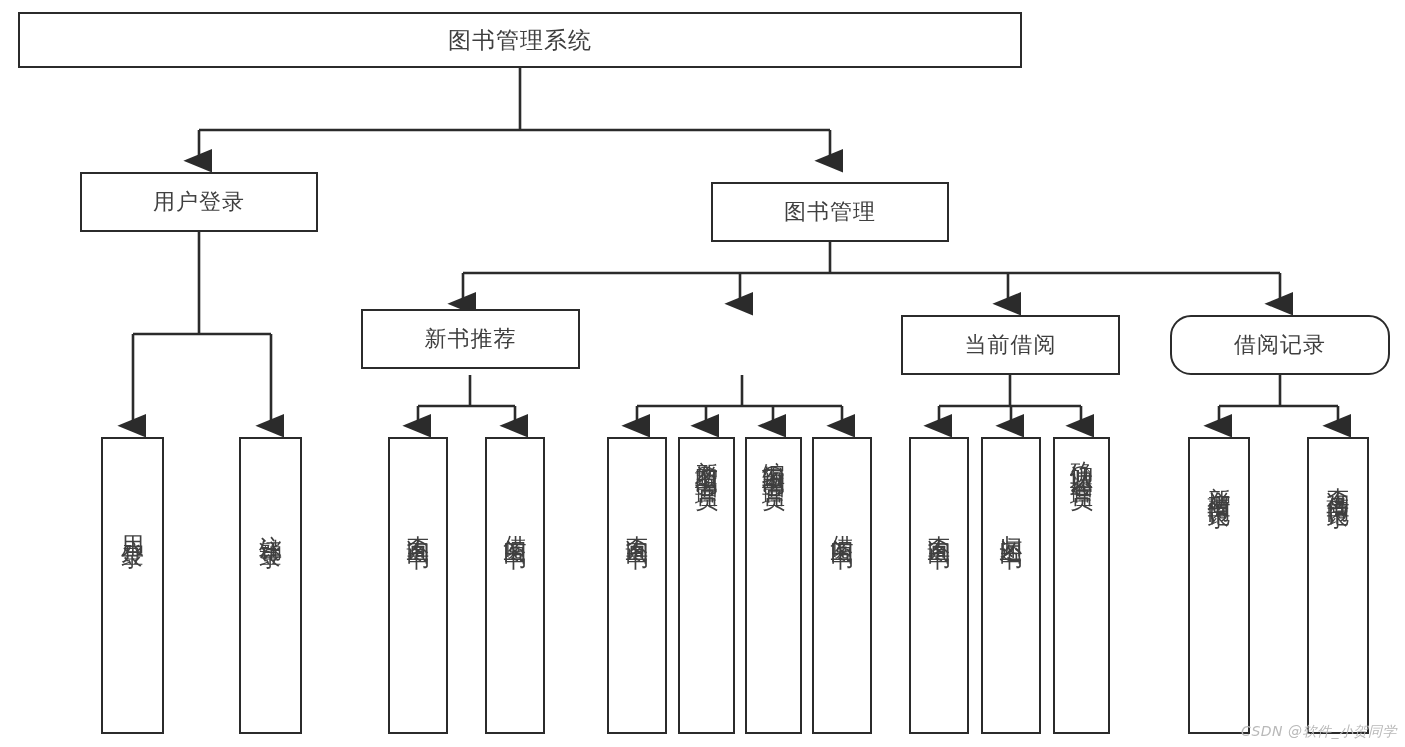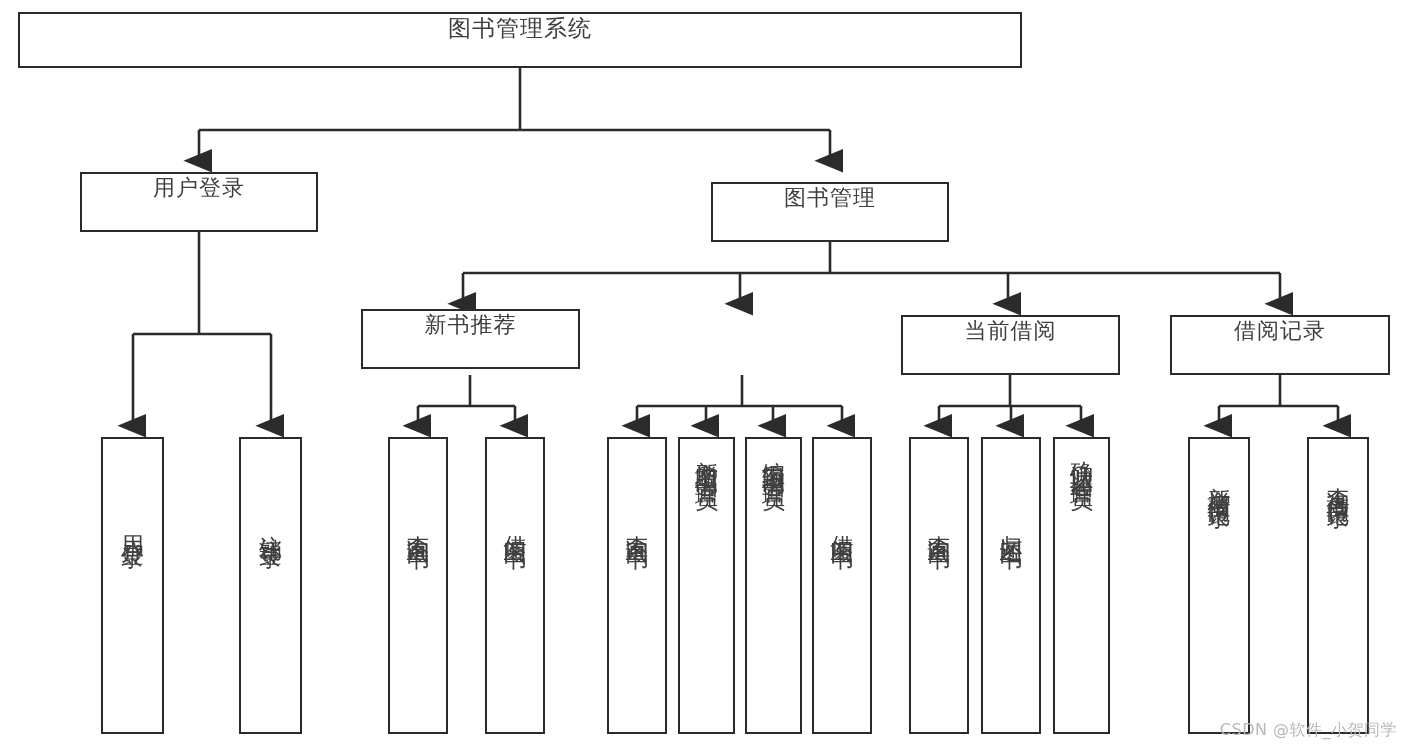--- a/index.html
+++ b/index.html
@@ -25,20 +25,21 @@
     width: 1405px;
     height: 747px;
     pointer-events: none;
   }
   .node {
     position: absolute;
     box-sizing: border-box;
     background: #ffffff;
     border: 2px solid #2b2b2b;
     display: flex;
+    align-items: center;
     justify-content: center;
     color: #3a3a3a;
     z-index: 2;
   }
   .node .label {
     display: block;
     text-align: center;
     line-height: 1.25;
     color: #3f3f3f;
   }
@@ -71,25 +72,26 @@
   .node.v.align-mid .label {
     margin-top: 78px;
   }
   .node.v.align-mid3 .label {
     margin-top: 30px;
   }
   .watermark {
     position: absolute;
     right: 8px;
     bottom: 6px;
-    font-size: 16px;
+    font-size: 14px;
     color: #b9b9b9;
     letter-spacing: 0.5px;
     z-index: 3;
     white-space: nowrap;
+    font-style: italic;
   }
 </style>
 </head>
 <body>
 
 <div id="canvas">
 
   <svg class="wires" viewBox="0 0 1405 747">
     <defs>
       <marker id="arrow" markerWidth="12" markerHeight="12" refX="4.2" refY="5" orient="auto" markerUnits="strokeWidth">
@@ -150,21 +152,21 @@
   <div class="node h" style="left:711px; top:172px; width:238px; height:60px;margin-top:10px;">
     <span class="label">图书管理</span>
   </div>
 
   <div class="node h" style="left:361px; top:309px; width:219px; height:60px;">
     <span class="label">新书推荐</span>
   </div>
   <div class="node h" style="left:901px; top:315px; width:219px; height:60px;">
     <span class="label">当前借阅</span>
   </div>
-  <div class="node h" style="left:1170px; top:315px; width:220px; height:60px;">
+  <div class="node h" style="left:1170px; top:315px; width:220px; height:60px;border-radius:21px;">
     <span class="label">借阅记录</span>
   </div>
 
   <div class="node v align-mid" style="left:101px; top:437px; width:63px; height:297px;">
     <span class="label">用户登录</span>
   </div>
   <div class="node v align-mid" style="left:239px; top:437px; width:63px; height:297px;">
     <span class="label">注销登录</span>
   </div>
 

